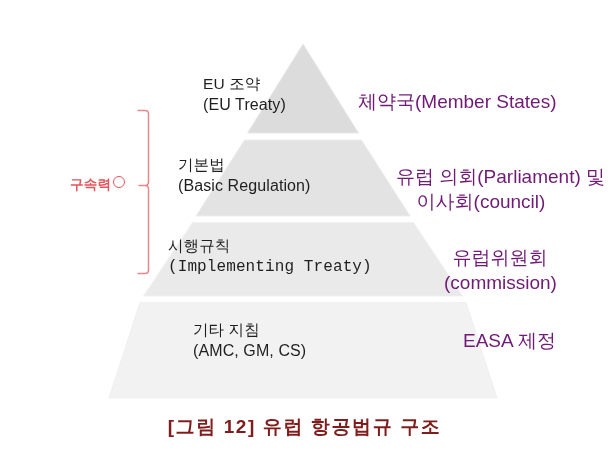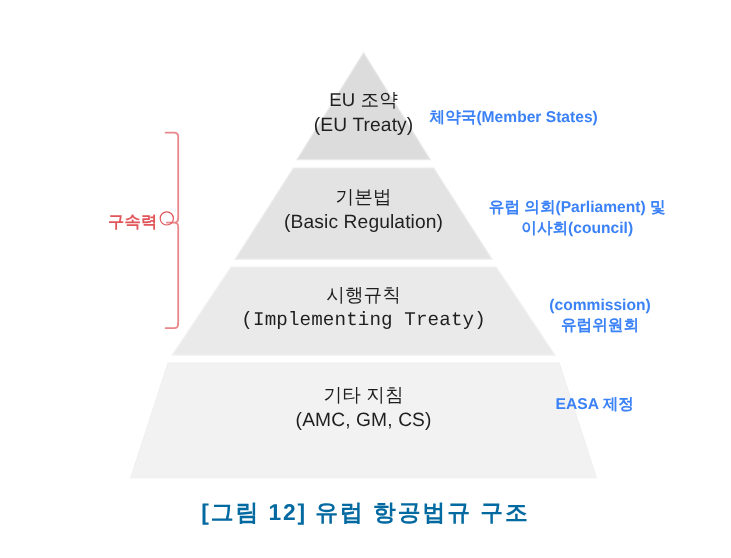--- a/index.html
+++ b/index.html
@@ -30,21 +30,21 @@
     left: 0;
     top: 0;
     width: 609px;
     height: 465px;
     display: block;
   }
 
   
   .tier-label {
     position: absolute;
-    text-align: center;
+    text-align: left;
     line-height: 1.32;
     color: #1f1f1f;
     white-space: nowrap;
     pointer-events: none;
   }
   .tier-label .ko {
     display: block;
     font-size: 15.5px;
     font-weight: 400;
     letter-spacing: 0.1px;
@@ -57,65 +57,64 @@
   }
 
   #tier-label-1 { left: 203px; top: 74px;  width: 200px; }
   #tier-label-2 { left: 178px; top: 155px; width: 250px; }
   #tier-label-3 { left: 168px; top: 237px; width: 270px; font-family: Liberation Mono, monospace; }
   #tier-label-4 { left: 193px; top: 320px; width: 220px; }
 
   
   .actor-label {
     position: absolute;
-    color: #3b82f6;
-    font-size: 13px;
+    color: #701a75;
+    font-size: 19px;
     line-height: 1.34;
-    font-weight: 700;
+    font-weight: 400;
     white-space: nowrap;
   }
   .actor-label .line { display: block; }
 
   #actor-1 { left: 358px; top: 89px;  text-align: left; }
   #actor-2 { left: 396px; top: 164px; text-align: center; width: 170px; }
   #actor-3 { left: 444px; top: 245px; text-align: center; width: 112px; }
   #actor-4 { left: 450px; top: 328px; text-align: left; margin-left: 13px; }
 
   
   #binding-label {
     position: absolute;
     left: 70px;
     top: 176px;
     color: #e0565b;
     font-size: 13.6px;
     font-weight: 700;
     letter-spacing: 0.2px;
     white-space: nowrap;
-    margin-left: 20px;
   }
   #binding-label .ring {
     display: inline-block;
     width: 10px;
     height: 10px;
     border: 1.4px solid #e0565b;
     border-radius: 50%;
     margin-left: 2px;
     vertical-align: 1px;
   }
 
   
   #figure-caption {
     position: absolute;
     left: 0;
     top: 414px;
     width: 609px;
     text-align: center;
     font-size: 19px;
     font-weight: 700;
-    color: #0369a1;
+    color: #7f1d1d;
     letter-spacing: 1.6px;
     white-space: nowrap;
   }
 </style>
 </head>
 <body>
 
 <div id="figure-root">
 
   <svg id="pyramid-svg" viewBox="0 0 609 465" xmlns="http://www.w3.org/2000/svg" aria-hidden="true">
@@ -161,22 +160,22 @@
   <div class="actor-label" id="actor-1">
     <span class="line">체약국(Member States)</span>
   </div>
 
   <div class="actor-label" id="actor-2">
     <span class="line">유럽 의회(Parliament) 및</span>
     <span class="line">이사회(council)</span>
   </div>
 
   <div class="actor-label" id="actor-3">
+    <span class="line">유럽위원회</span>
     <span class="line">(commission)</span>
-    <span class="line">유럽위원회</span>
   </div>
 
   <div class="actor-label" id="actor-4">
     <span class="line">EASA 제정</span>
   </div>
 
   <div id="binding-label">
     <span>구속력</span><span class="ring"></span>
   </div>
 

